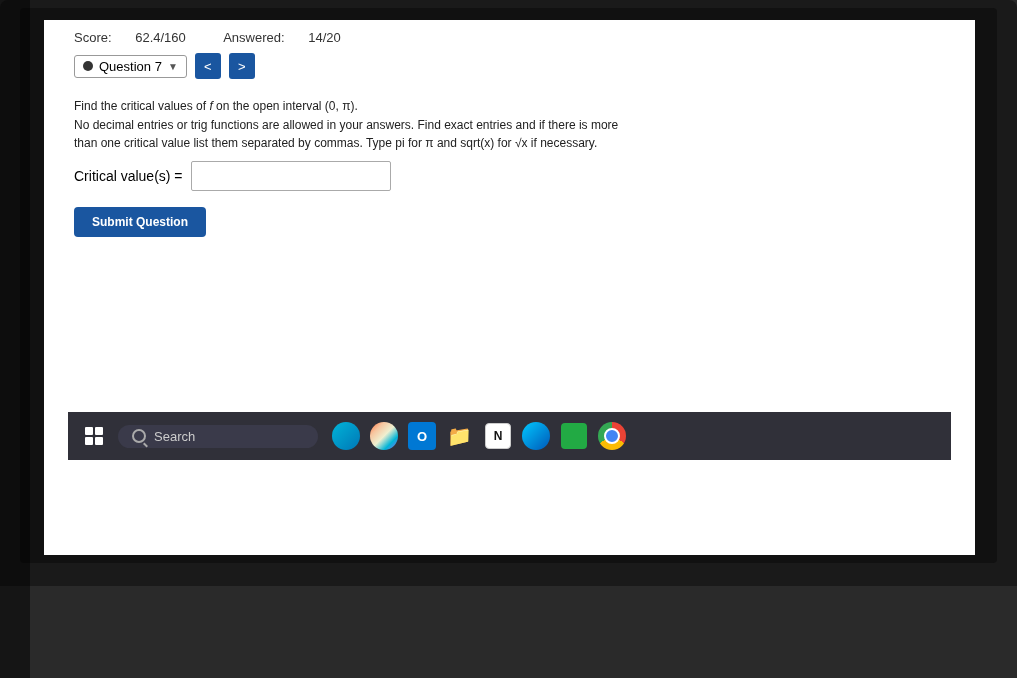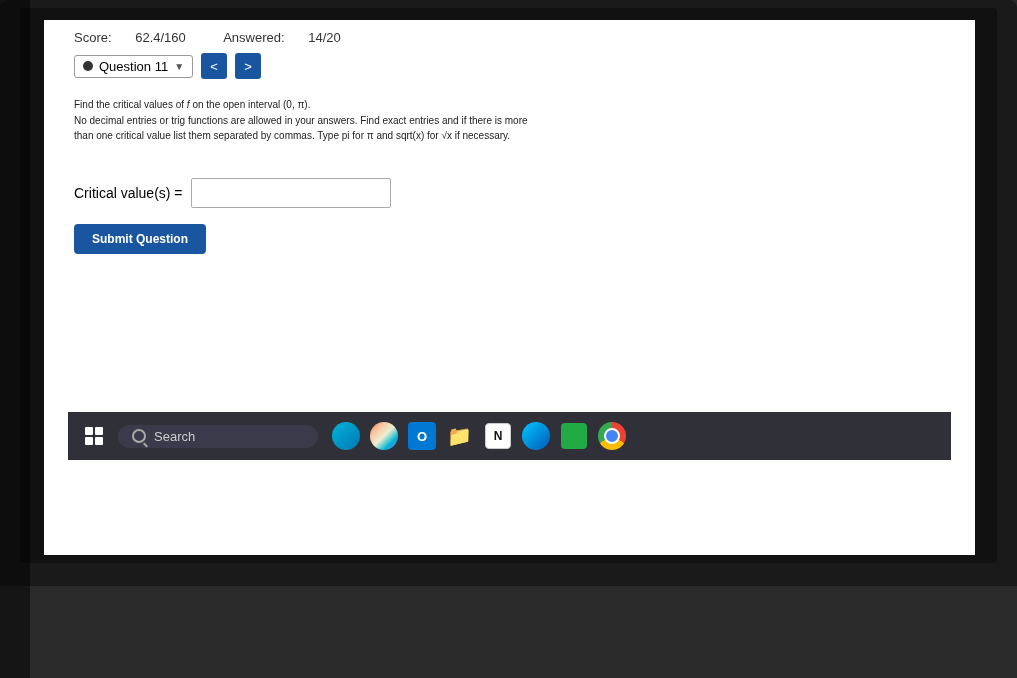--- a/index.html
+++ b/index.html
@@ -114,24 +114,24 @@
       color: #222;
       margin-bottom: 14px;
       line-height: 1.5;
     }
 
     .question-text .math {
       font-style: italic;
     }
 
     .instructions {
-      font-size: 10px;
+      font-size: 12px;
       color: #222;
       line-height: 1.55;
-      margin-bottom: 34px;
+      margin-bottom: 8px;
     }
 
     .critical-line {
       display: flex;
       align-items: center;
       gap: 8px;
       margin-bottom: 16px;
       font-size: 14px;
     }
 
@@ -378,21 +378,21 @@
           <span>62.4/160</span>
           &nbsp;&nbsp;&nbsp;
           <span>Answered:</span>
           <span>14/20</span>
         </div>
 
         
         <div class="question-selector">
           <div class="question-dropdown">
             <span class="q-dot"></span>
-            <span>Question 11</span>
+            <span>Question 7</span>
             <span class="q-arrow">▼</span>
           </div>
           <button class="nav-btn">&lt;</button>
           <button class="nav-btn">&gt;</button>
         </div>
 
         
 
         
         <div class="instructions">

